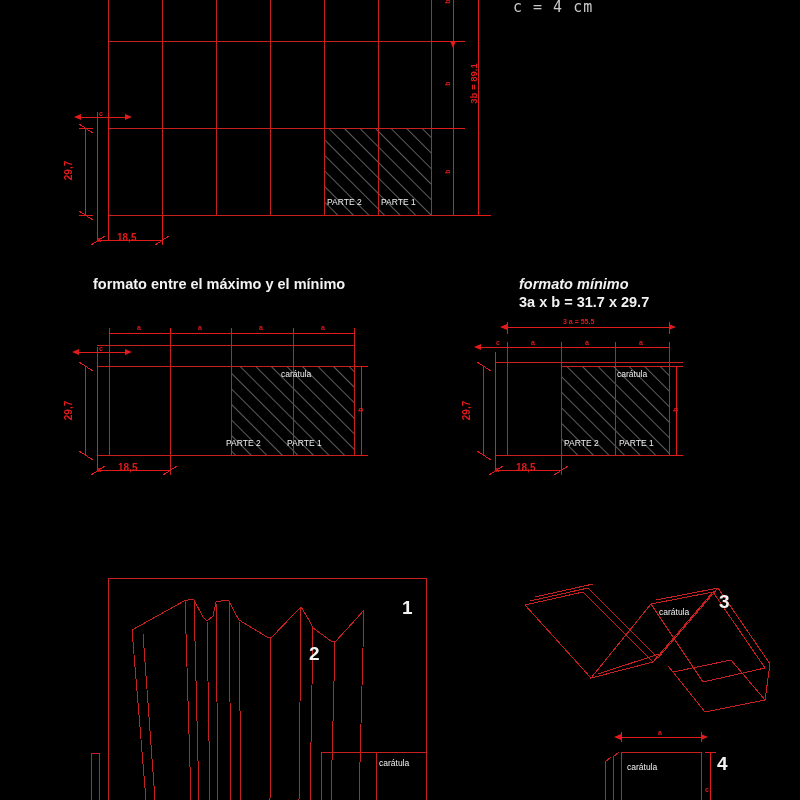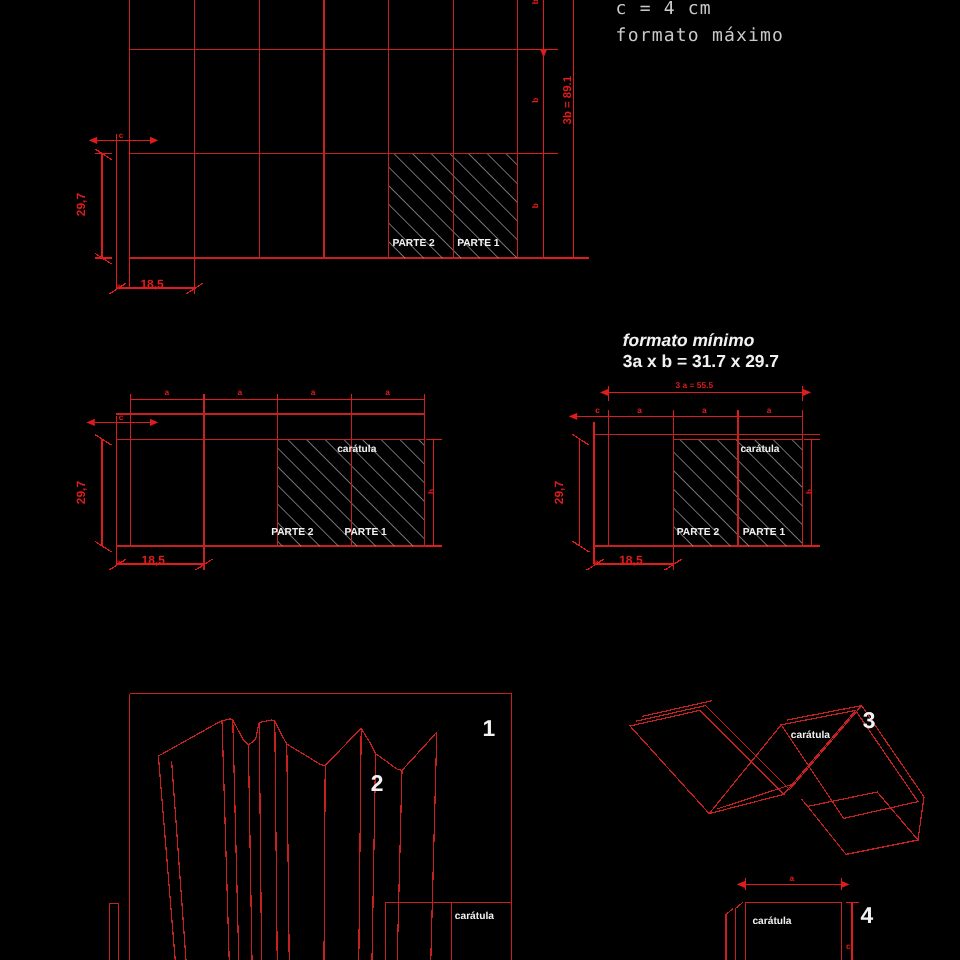--- a/index.html
+++ b/index.html
@@ -20,22 +20,22 @@
     line-height:1.18;
   }
   .mono-head{
     font-family:"DejaVu Sans Mono", monospace;
     color:#c9c9c9;
     font-size:15px;
     letter-spacing:1px;
     line-height:1.45;
   }
   .title-bold{font-size:14.5px;font-weight:bold;}
-  .lbl-white{font-size:8.5px;font-weight:bold;}
-  .lbl-carat{font-size:8.5px;font-weight:bold;}
+  .lbl-white{font-size:8.5px;font-weight:normal;}
+  .lbl-carat{font-size:8.5px;font-weight:normal;}
   .bignum{font-size:19px;font-weight:bold;}
 
   
   .rtext{
     position:absolute;
     color:#e01b1b;
     font-family:"Liberation Sans", sans-serif;
     font-weight:bold;
     white-space:pre;
   }
@@ -252,34 +252,34 @@
       <path d="M592,762 L598,757" stroke="#c62020"></path>
       <line x1="592" y1="762" x2="592" y2="800" stroke="#c62020"></line>
 
       <line x1="697" y1="752" x2="697" y2="800" stroke="#e01b1b"></line>
       <line x1="692" y1="752" x2="703" y2="752" stroke="#e01b1b"></line>
     </g>
   </svg>
 
   <div class="mono-head" style="position:absolute;left:500px;top:-3px;">
     <div>c  =    4     cm</div>
-    <div>formato máximo</div>
   </div>
 
   <div class="rtext dim-sm vert" style="left:432px;top:-2px;transform:rotate(-90deg);">b</div>
   <div class="rtext dim-sm vert" style="left:432px;top:80px;transform:rotate(-90deg);">b</div>
   <div class="rtext dim-sm vert" style="left:432px;top:168px;transform:rotate(-90deg);">b</div>
   <div class="rtext dim-md vert" style="left:440px;top:78px;transform:rotate(-90deg);">3b = 89.1</div>
   <div class="rtext dim-sm" style="left:86px;top:110px;">c</div>
   <div class="rtext dim-lg vert" style="left:46px;top:165px;transform:rotate(-90deg);">29,7</div>
   <div class="rtext dim-lg" style="left:104px;top:232px;">18,5</div>
   <div class="rtext dim-sm" style="left:84px;top:236px;">a</div>
   <div class="wtext lbl-white" style="left:314px;top:197px;">PARTE 2</div>
   <div class="wtext lbl-white" style="left:368px;top:197px;">PARTE 1</div>
 
+  <div class="wtext title-bold" style="left:80px;top:276px;">formato entre el máximo y el mínimo</div>
   <div class="rtext dim-sm" style="left:124px;top:324px;">a</div>
   <div class="rtext dim-sm" style="left:185px;top:324px;">a</div>
   <div class="rtext dim-sm" style="left:246px;top:324px;">a</div>
   <div class="rtext dim-sm" style="left:308px;top:324px;">a</div>
   <div class="rtext dim-sm" style="left:86px;top:345px;">c</div>
   <div class="rtext dim-lg vert" style="left:46px;top:405px;transform:rotate(-90deg);">29,7</div>
   <div class="rtext dim-sm vert" style="left:345px;top:406px;transform:rotate(-90deg);">b</div>
   <div class="rtext dim-lg" style="left:105px;top:462px;">18,5</div>
   <div class="rtext dim-sm" style="left:84px;top:466px;">a</div>
   <div class="wtext lbl-carat" style="left:268px;top:369px;">carátula</div>

